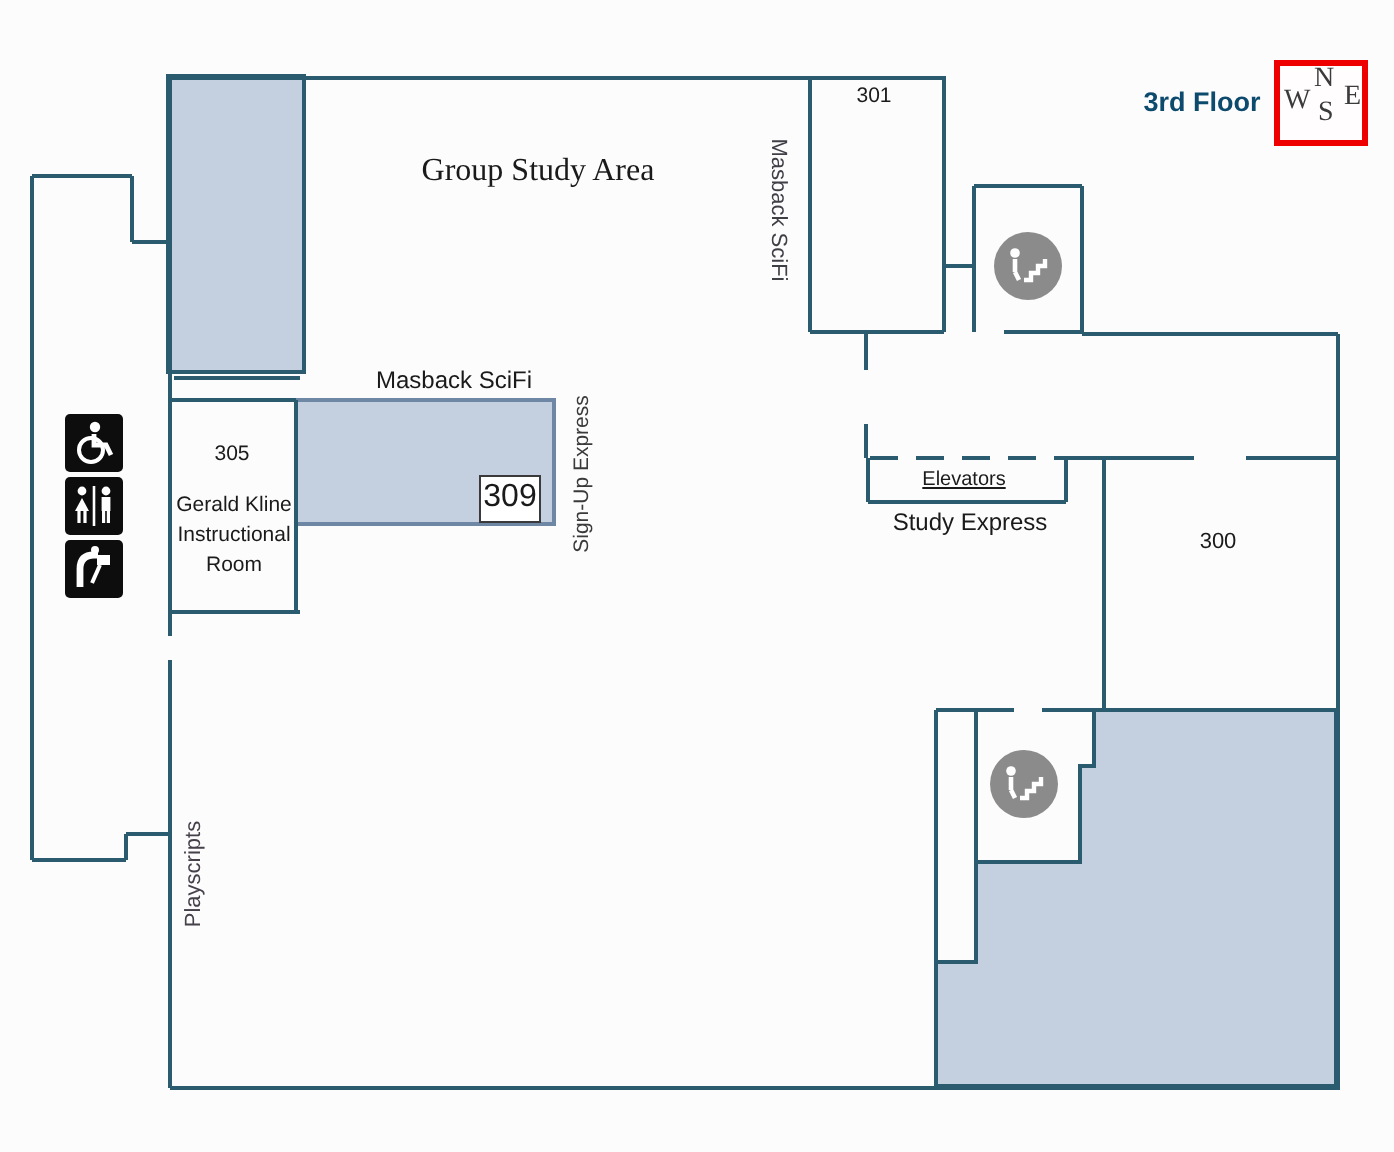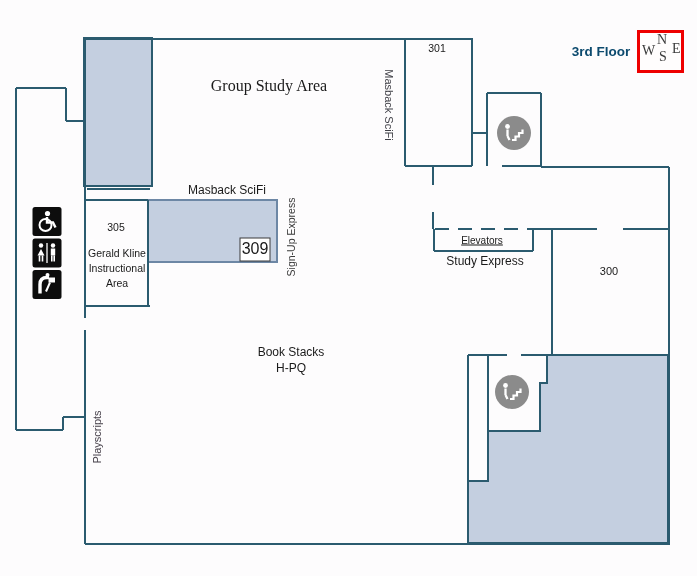--- a/index.html
+++ b/index.html
@@ -112,30 +112,26 @@
 
   <div class="lbl rotm90" style="left:291px;top:237px;font-size:10.5px;color:#3a3a3a;">Sign-Up Express</div>
 
   <div class="lbl" style="left:255px;top:249px;font-size:16px;">309</div>
 
   <div class="lbl" style="left:116px;top:227px;font-size:10.5px;">305</div>
 
   <div class="lbl block" style="left:117px;top:268px;font-size:10.5px;line-height:15px;">
     <span>Gerald Kline</span>
     <span>Instructional</span>
-    <span>Area</span>
+    <span>Room</span>
   </div>
 
   <div class="lbl" style="left:482px;top:240px;font-size:10px;text-decoration:underline;">Elevators</div>
 
   <div class="lbl" style="left:485px;top:261px;font-size:12px;">Study Express</div>
 
   <div class="lbl" style="left:609px;top:243px;font-size:11px;margin-top:28px;">300</div>
 
 
-  <div class="lbl block" style="left:291px;top:360px;font-size:12px;line-height:16px;">
-    <span>Book Stacks</span>
-    <span>H-PQ</span>
-  </div>
 
   <div class="lbl rotm90" style="left:97px;top:437px;font-size:11px;color:#46404a;">Playscripts</div>
 
 </div>
 
 </body></html>

